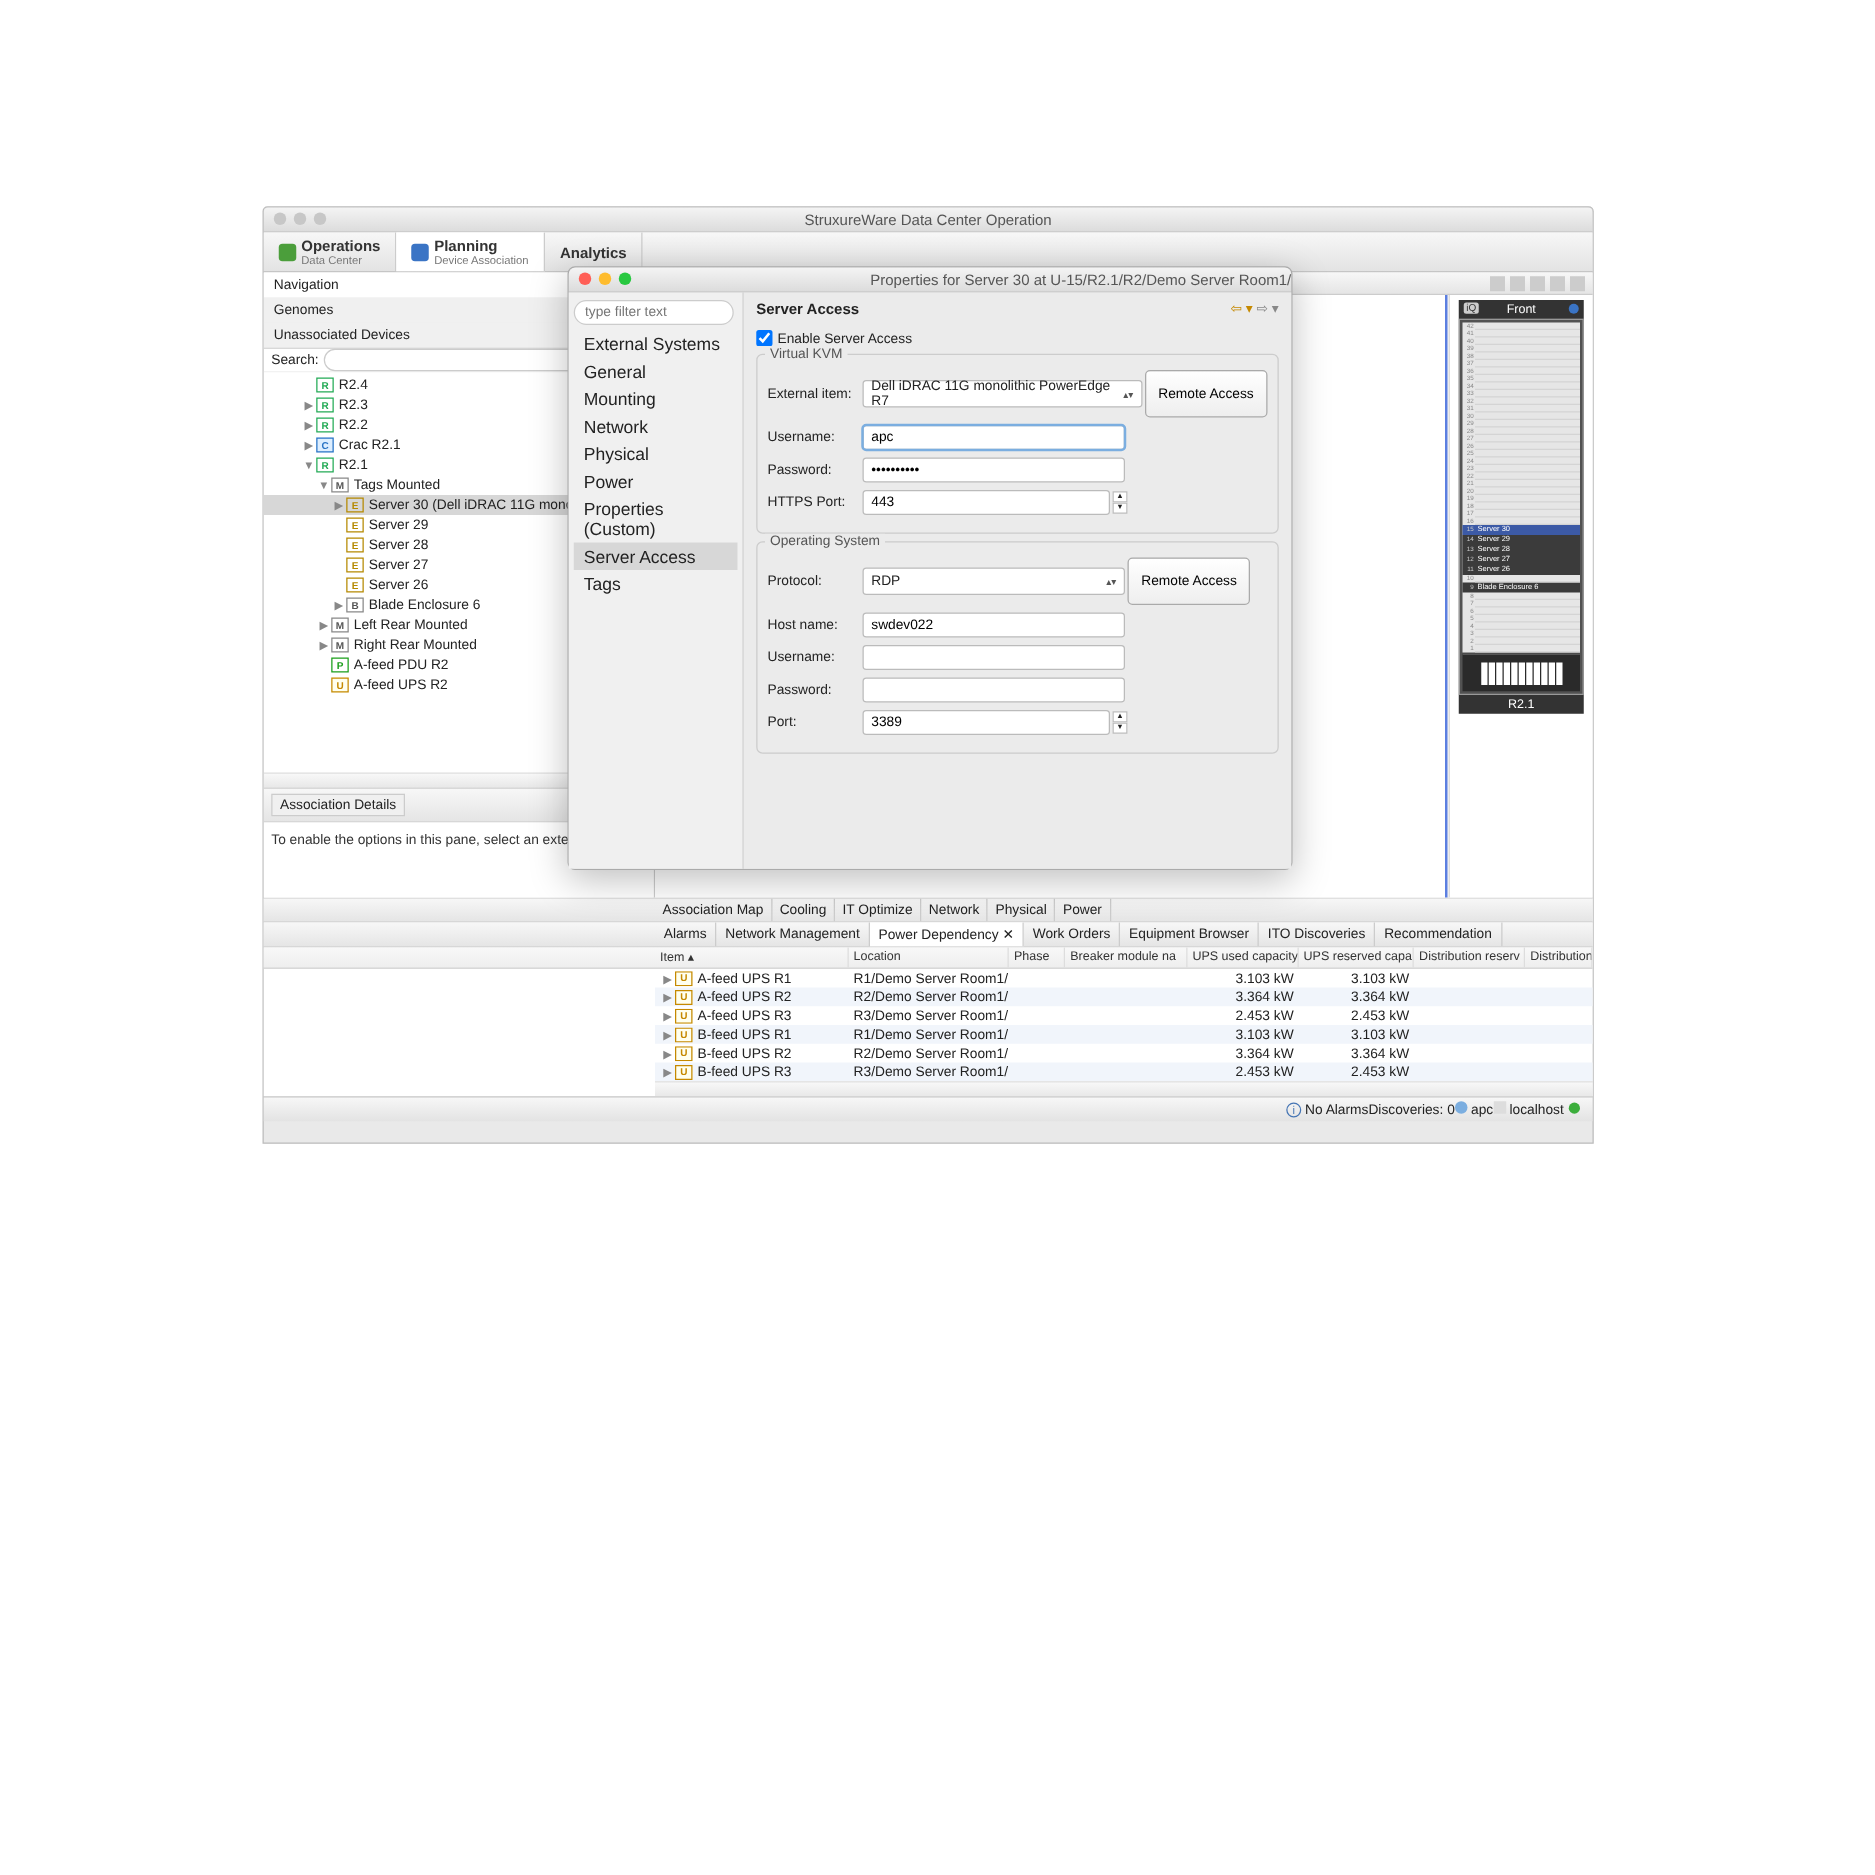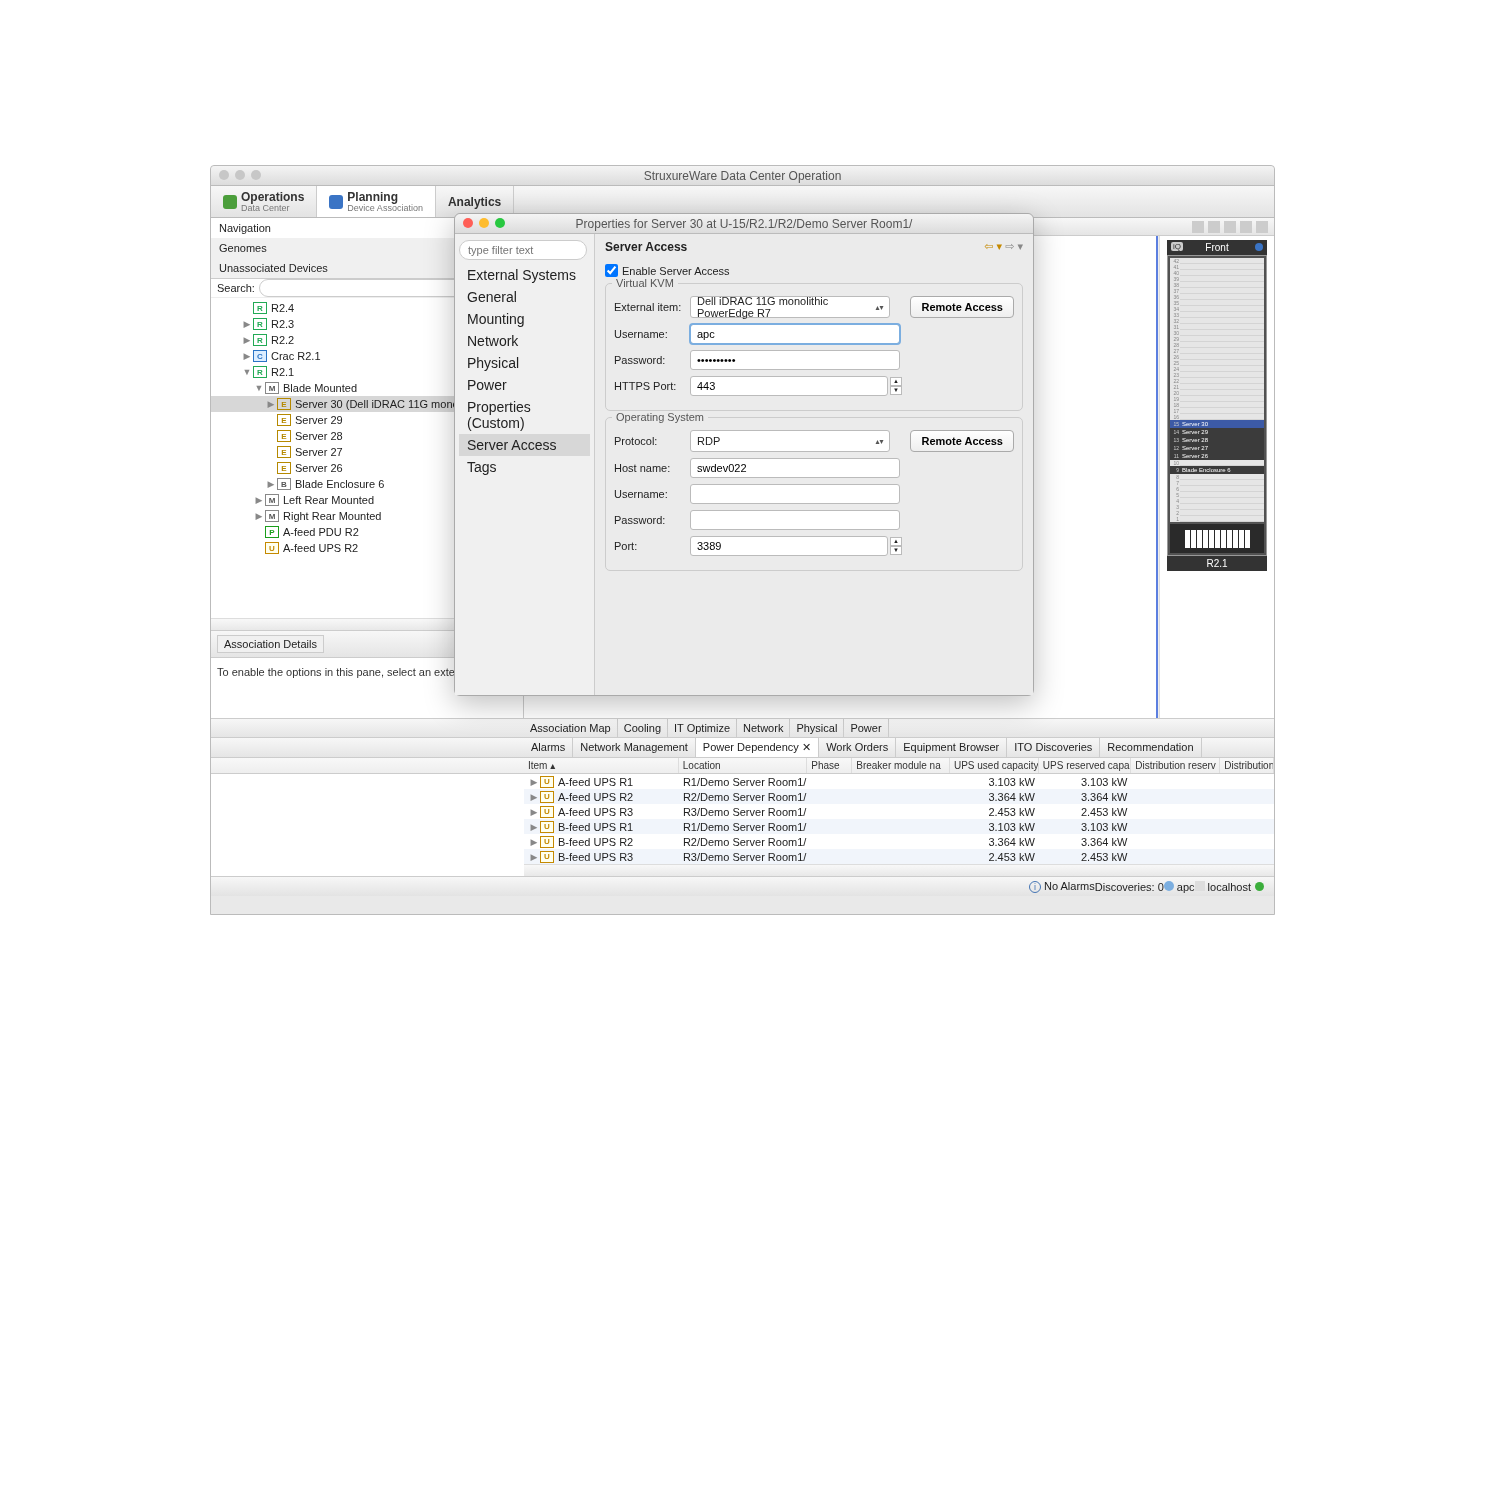--- a/index.html
+++ b/index.html
@@ -92,21 +92,21 @@
   .c-dist { width: 60px; }
 
   .status { height: 20px; background: linear-gradient(#f7f7f7,#e3e3e3); border-top: 1px solid #ccc; display: flex; justify-content: flex-end; align-items: center; gap: 0; padding-right: 10px; font-size: 11px; }
   .status .dot-g { width: 9px; height: 9px; border-radius: 50%; background: #3cae3c; display: inline-block; margin-left: 4px; }
   .status .i-icn { width: 12px; height: 12px; border-radius: 50%; border: 1px solid #4575b4; color: #4575b4; font-size: 9px; text-align: center; line-height: 11px; display: inline-block; margin-right: 3px; }
   .status .u-icn { display: inline-block; width: 10px; height: 10px; border-radius: 50%; background: #7baee0; margin-right: 3px; }
   .status .h-icn { display: inline-block; width: 10px; height: 10px; background: #ddd; margin-right: 3px; }
 
   
   .dialog { position: absolute; top: 213px; left: 244px; width: 580px; height: 483px; background: #ebebeb; border: 1px solid #aaa; border-radius: 6px; box-shadow: 0 8px 30px rgba(0,0,0,0.25); display: flex; flex-direction: column; }
-  .dlg-title { height: 20px; background: linear-gradient(#f4f4f4,#dcdcdc); border-bottom: 1px solid #bbb; border-radius: 6px 6px 0 0; text-align: center; line-height: 20px; font-size: 12px; color: #555; position: relative; }
+  .dlg-title { height: 20px; background: linear-gradient(#f4f4f4,#dcdcdc); border-bottom: 1px solid #bbb; border-radius: 6px 6px 0 0; text-align: right; line-height: 20px; font-size: 12px; color: #555; position: relative; }
   .dlg-traffic { position: absolute; top: 4px; left: 8px; display: flex; gap: 6px; }
   .dlg-traffic span { width: 10px; height: 10px; border-radius: 50%; }
   .dlg-traffic .r { background: #ff5f57; } .dlg-traffic .y { background: #febc2e; } .dlg-traffic .g { background: #28c840; }
   .dlg-body { flex: 1; display: flex; }
   .dlg-side { width: 140px; border-right: 1px solid #ccc; background: #f0f0f0; padding: 6px 4px; }
   .filter { width: 128px; border: 1px solid #ccc; border-radius: 10px; padding: 3px 8px; font-size: 11px; background: #fff; color: #999; margin-bottom: 4px; }
   .cat { padding: 3px 8px; font-size: 14px; }
   .cat.sel { background: #d7d7d7; }
   .dlg-main { flex: 1; padding: 6px 10px; background: #ebebeb; }
   .section-title { font-weight: bold; font-size: 12px; }
@@ -117,21 +117,21 @@
   .grp-title { position: relative; top: -15px; background: #ebebeb; display: inline-block; padding: 0 4px; font-size: 11px; color: #555; margin-left: -2px; }
   .frow { display: flex; align-items: center; margin-bottom: 6px; margin-top: -8px; }
   .frow + .frow { margin-top: 0; }
   .flabel { width: 76px; font-size: 11px; }
   .finput { flex: 1; border: 1px solid #bbb; border-radius: 3px; height: 20px; padding: 2px 6px; font-size: 11px; background: #fff; }
   .finput.focus { outline: 2px solid #7baee0; outline-offset: -1px; }
   .fselect { flex: 1; border: 1px solid #bbb; border-radius: 3px; height: 22px; padding: 2px 6px; font-size: 11px; background: #fff; display: flex; align-items: center; justify-content: space-between; }
   .fselect .arr { font-size: 8px; color: #555; }
   .spin { width: 12px; display: flex; flex-direction: column; margin-left: 2px; }
   .spin span { height: 9px; border: 1px solid #bbb; font-size: 6px; text-align: center; line-height: 7px; background: #fff; }
-  .fbtn { margin-left: 20px; border: 1px solid #aaa; border-radius: 4px; background: linear-gradient(#fff,#eee); height: 22px; padding: 0 10px; font-size: 11px; font-weight: bold; }
+  .fbtn { margin-left: 2px; border: 1px solid #aaa; border-radius: 4px; background: linear-gradient(#fff,#eee); height: 38px; padding: 0 10px; font-size: 11px; }
   .dlg-foot { height: 40px; border-top: 1px solid #ccc; display: flex; justify-content: flex-end; align-items: center; gap: 10px; padding-right: 14px; background: #ebebeb; }
   .fbtn.primary { background: linear-gradient(#bcdcff,#7baee0); border-color: #5a8ac0; padding: 0 24px; }
 </style>
 </head>
 <body>
 
 <div class="stage">
   <div class="app">
     <div class="titlebar">
       <div class="mac-traffic">
@@ -196,21 +196,21 @@
               <span>Crac R2.1</span>
             </div>
             <div class="node ind1">
               <span class="tw">▼</span>
               <span class="badge R">R</span>
               <span>R2.1</span>
             </div>
             <div class="node ind2">
               <span class="tw">▼</span>
               <span class="badge M">M</span>
-              <span>Blade Mounted</span>
+              <span>Tags Mounted</span>
             </div>
             <div class="node ind3 sel">
               <span class="tw">▶</span>
               <span class="badge E">E</span>
               <span>Server 30 (Dell iDRAC 11G mono</span>
             </div>
             <div class="node ind3">
               <span class="tw"></span>
               <span class="badge E">E</span>
               <span>Server 29</span>

